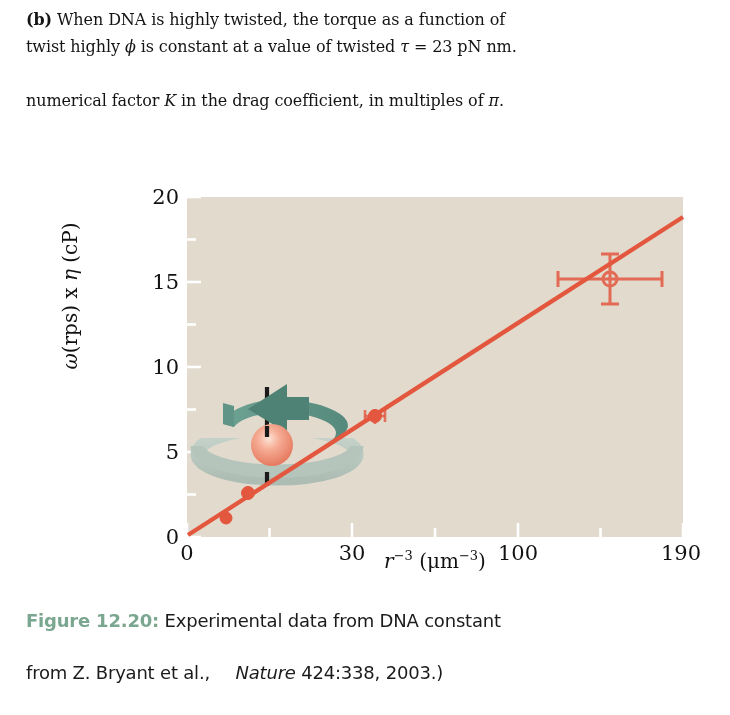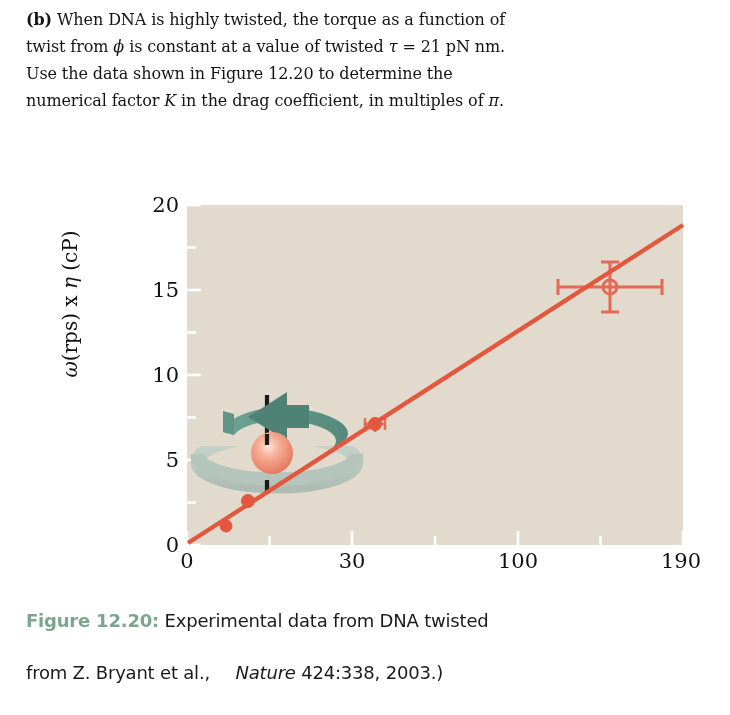--- a/index.html
+++ b/index.html
@@ -29,21 +29,21 @@
     letter-spacing: -0.1px;
   }
   #problem-text .blabel { font-weight: bold; }
   #problem-text .it { font-style: italic; }
   #problem-text .sym { font-family: "DejaVu Serif", serif; font-style: italic; }
 
   
   #figure-block {
     position: absolute;
     left: 0;
-    top: 162px;
+    top: 154px;
     width: 726px;
     height: 420px;
   }
 
   
   #plot-panel {
     position: absolute;
     left: 187px;
     top: 43px;
     width: 496px;
@@ -134,22 +134,22 @@
   }
   #caption .it { font-style: italic; margin-left: 20px; }
 
   svg { display: block; }
 </style>
 </head>
 <body>
 
 <div id="problem-text">
   <span class="blabel">(b)</span><span> When DNA is highly twisted, the torque as a function of</span><br>
-  <span>twist from </span><span class="sym">ϕ</span><span> is constant at a value of twisted </span><span class="sym">τ</span><span> = 21 pN nm.</span><br>
-  <span>Use the data shown in Figure 12.20 to determine the</span><br>
+  <span>twist highly </span><span class="sym">ϕ</span><span> is constant at a value of twisted </span><span class="sym">τ</span><span> = 23 pN nm.</span><br>
+  <br>
   <span>numerical factor </span><span class="it">K</span><span> in the drag coefficient, in multiples of </span><span class="sym">π</span><span>.</span>
 </div>
 
 <div id="figure-block">
 
   <div id="plot-panel"></div>
 
   <svg id="plot-svg" width="730" height="420" style="position:absolute;left:0;top:0;">
 
     <defs>
@@ -267,20 +267,23 @@
     <div class="xtick-label" style="left:187px;">0</div>
     <div class="xtick-label" style="left:352px;">30</div>
     <div class="xtick-label" style="left:518px;">100</div>
     <div class="xtick-label" style="left:681px;">190</div>
   </div>
 
   <div id="y-axis-label">
     <span style="font-style:italic;">ω</span>(rps) x <span style="font-style:italic;">η</span> (cP)
   </div>
 
+  <div id="x-axis-label">
+    <span style="font-style:italic;">r</span><sup style="font-size:13px;">−3</sup> (μm<sup style="font-size:13px;">−3</sup>)
+  </div>
 
 </div>
 
 <div id="caption">
-  <span class="figlabel">Figure 12.20:</span><span> Experimental data from DNA twisted</span><br>
+  <span class="figlabel">Figure 12.20:</span><span> Experimental data from DNA constant</span><br>
   <br>
   <span>from Z. Bryant et al., </span><span class="it">Nature</span><span> 424:338, 2003.)</span>
 </div>
 
 </body></html>

